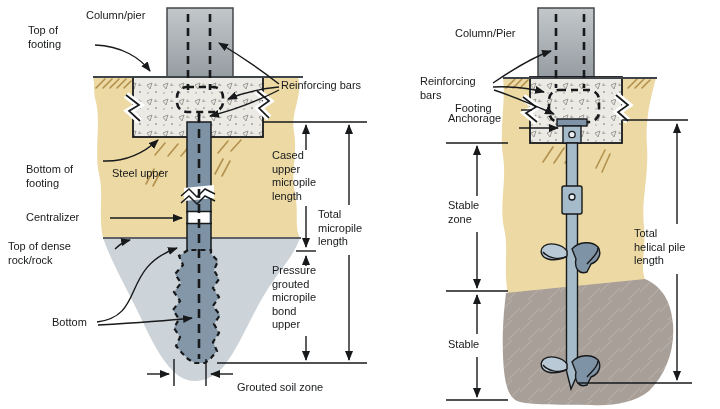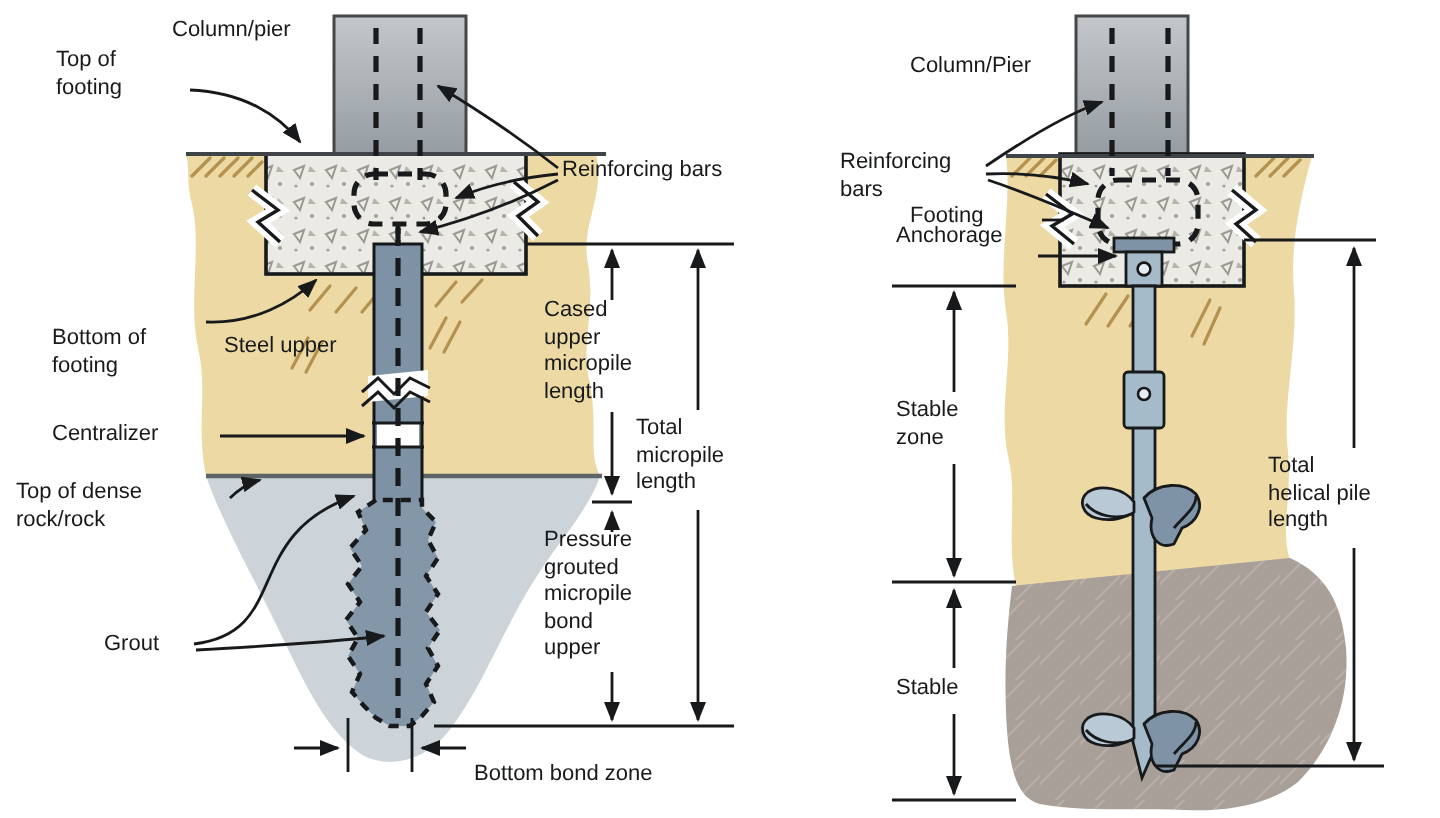--- a/index.html
+++ b/index.html
@@ -192,37 +192,37 @@
 <div class="lbl r" style="left:86px;top:9px;width:78px">Column/pier</div>
 <div class="lbl r" style="left:28px;top:24px;width:66px">Top of
 footing</div>
 <div class="lbl l" style="left:281px;top:79px;width:92px">Reinforcing bars</div>
 <div class="lbl r" style="left:26px;top:163px;width:76px">Bottom of
 footing</div>
 <div class="lbl r" style="left:112px;top:167px;width:74px">Steel upper</div>
 <div class="lbl r" style="left:26px;top:211px;width:82px">Centralizer</div>
 <div class="lbl r" style="left:8px;top:240px;width:106px">Top of dense
 rock/rock</div>
-<div class="lbl r" style="left:52px;top:316px;width:42px">Grout</div>
+<div class="lbl r" style="left:52px;top:316px;width:42px">Bottom</div>
 
 <div class="lbl c" style="left:272px;top:149px;width:68px">Cased
 upper
 micropile
 length</div>
 <div class="lbl c" style="left:318px;top:208px;width:62px">Total
 micropile
 length</div>
 <div class="lbl c" style="left:272px;top:264px;width:68px">Pressure
 grouted
 micropile
 bond
 upper</div>
 
 <div class="lbl l" style="left:237px;top:367px;width:125px">
-  <span>Bottom bond zone</span><br>
+  <span>Grouted soil zone</span><br>
   <span>diameter (DIA</span><span>)</span>
 </div>
 
 <div class="lbl r" style="left:455px;top:27px;width:78px">Column/Pier</div>
 <div class="lbl r" style="left:420px;top:75px;width:72px">Reinforcing
 bars</div>
 <div class="lbl r" style="left:455px;top:102px;width:65px">Footing</div>
 <div class="lbl r" style="left:448px;top:112px;width:70px">Anchorage</div>
 <div class="lbl c" style="left:448px;top:199px;width:58px">Stable
 zone</div>

